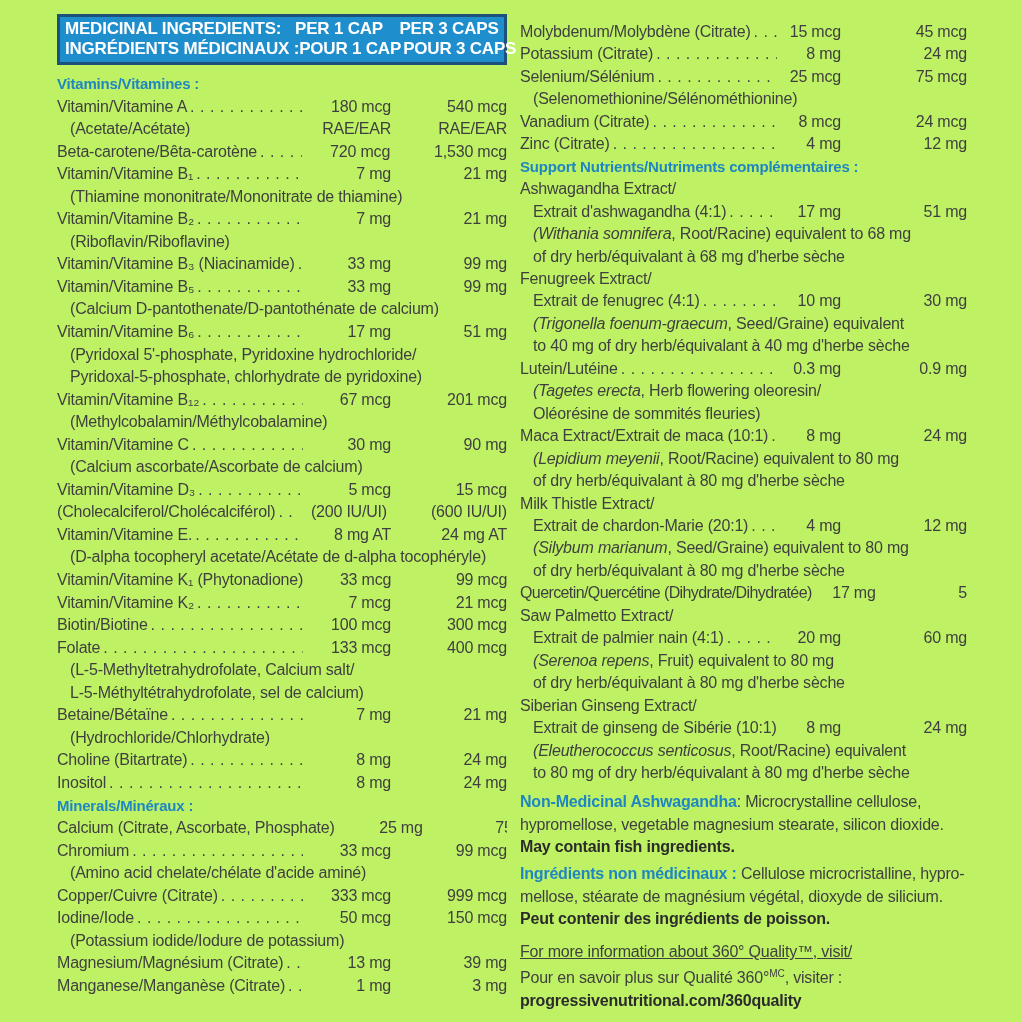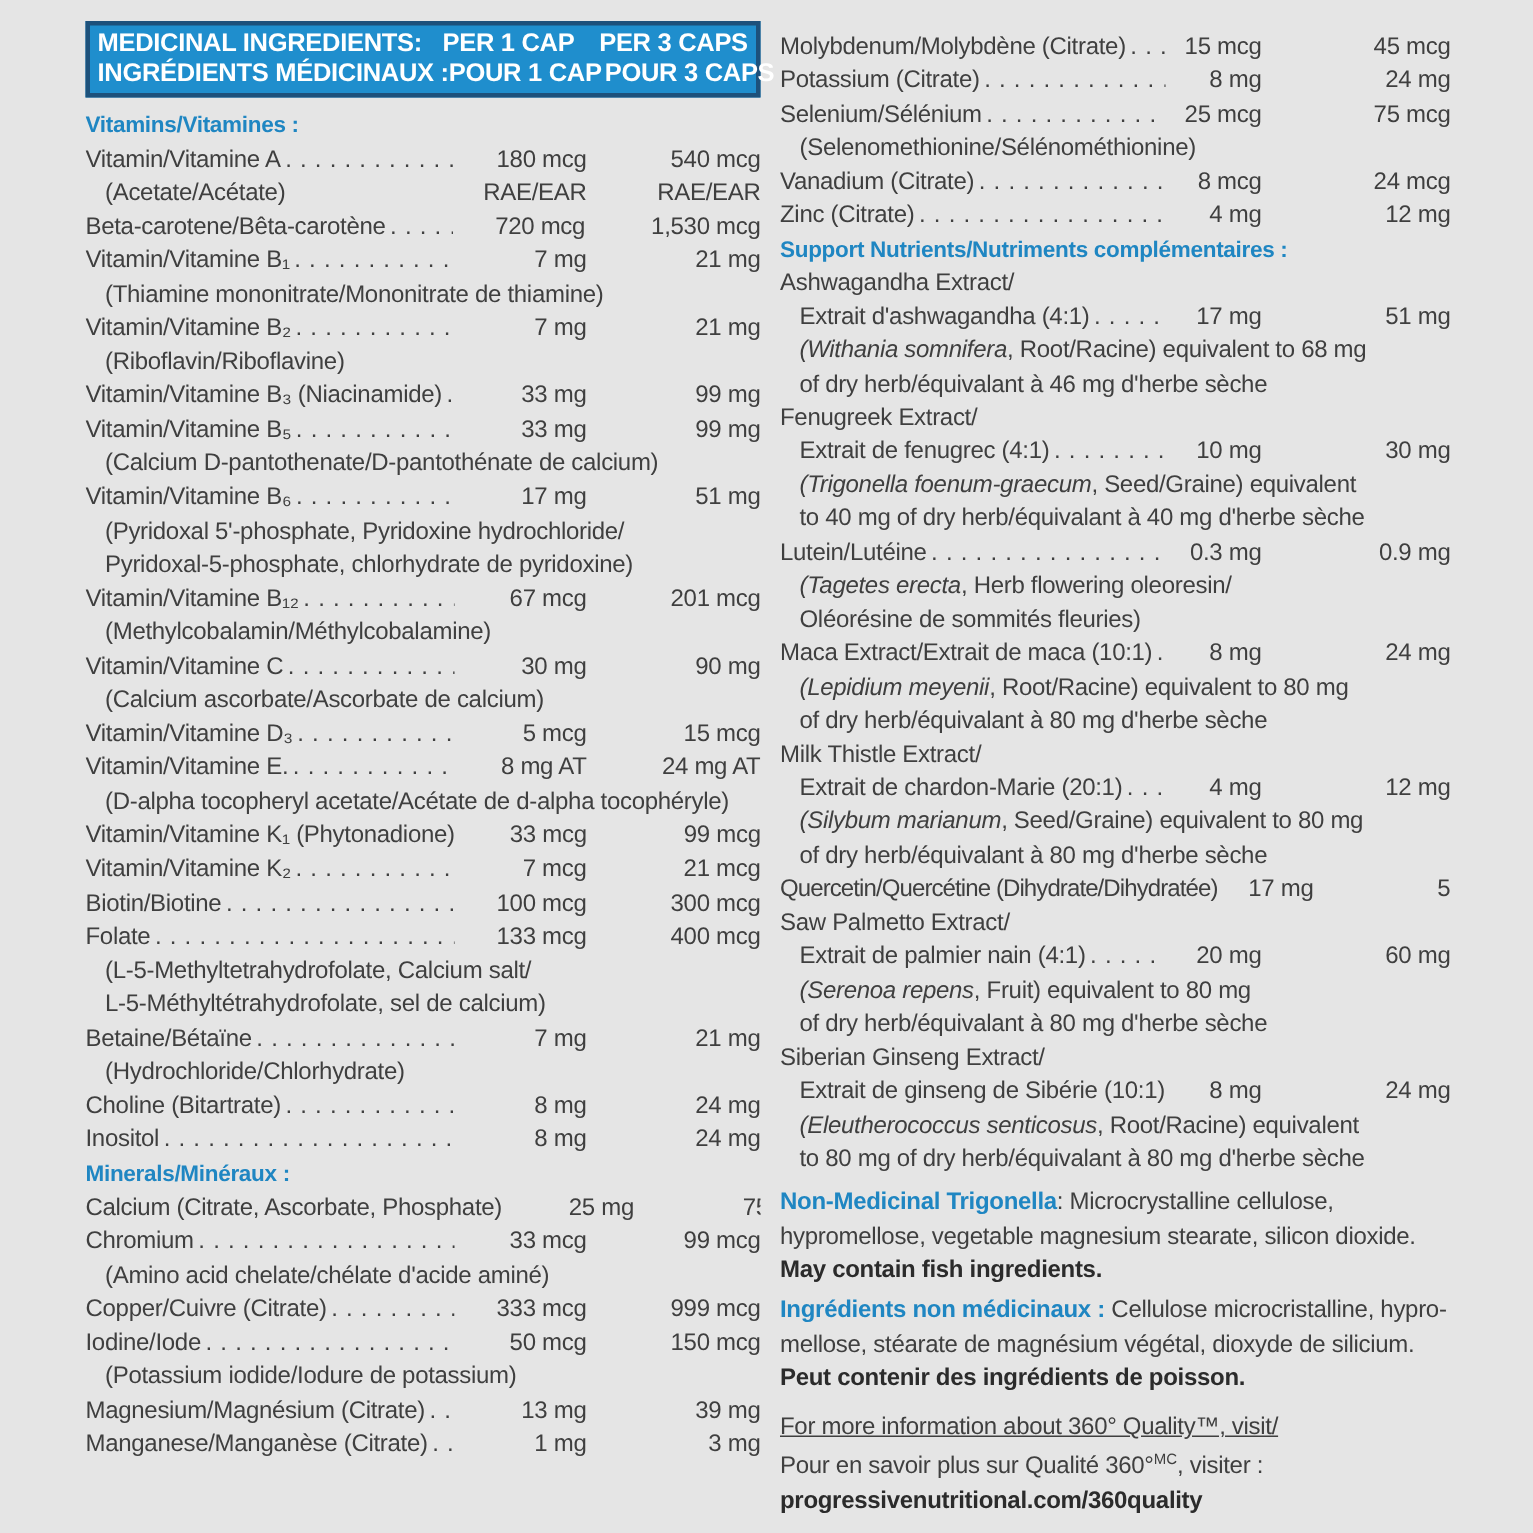--- a/index.html
+++ b/index.html
@@ -1,21 +1,21 @@
 <!DOCTYPE html>
 <html style="--header-bg: #1f8ecd; --header-border: #1d517b; --blue: #1f86c2; --text: #3f3f3f;"><head>
 <meta charset="utf-8">
 <style>
   html,body{margin:0;padding:0;}
   body{
     width:1022px;height:1022px;background:#ffffff;
     font-family:"Liberation Sans", sans-serif;
     color:var(--text,#3f3f3f);
   }
-  .page{position:relative;width:1022px;height:1022px;overflow:hidden;background:#e5e5e5;}
+  .page{position:relative;width:1022px;height:1022px;overflow:hidden;background:#bef264;}
   .col{position:absolute;top:0;}
   .col-left{left:57px;top:14px;width:450px;}
   .col-right{left:520px;top:21px;width:447px;}
 
   
   .header-bar{
     background:var(--header-bg,#1f8ecd);
     border:3px solid var(--header-border,#1d517b);
     padding:2px 5px 3px 5px;margin-bottom:8px;
   }
@@ -155,20 +155,26 @@
         <div class="row sub">
           <span class="lbl">(Calcium ascorbate/Ascorbate de calcium)</span>
         </div>
         <div class="row">
           <span class="lbl">Vitamin/Vitamine D₃</span>
           <span class="leader"></span>
           <span class="v1">5 mcg</span>
           <span class="v3">15 mcg</span>
         </div>
         <div class="row">
+          <span class="lbl">(Cholecalciferol/Cholécalciférol)</span>
+          <span class="leader"></span>
+          <span class="v1">(200 IU/UI)</span>
+          <span class="v3">(600 IU/UI)</span>
+        </div>
+        <div class="row">
           <span class="lbl">Vitamin/Vitamine E.</span>
           <span class="leader"></span>
           <span class="v1">8 mg AT</span>
           <span class="v3">24 mg AT</span>
         </div>
         <div class="row sub">
           <span class="lbl">(D-alpha tocopheryl acetate/Acétate de d-alpha tocophéryle)</span>
         </div>
         <div class="row">
           <span class="lbl">Vitamin/Vitamine K₁ (Phytonadione)</span>
@@ -309,21 +315,21 @@
         <div class="row indent">
           <span class="lbl">Extrait d'ashwagandha (4:1)</span>
           <span class="leader"></span>
           <span class="v1">17 mg</span>
           <span class="v3">51 mg</span>
         </div>
         <div class="row sub">
           <span class="lbl"><span class="it">(Withania somnifera</span><span>, Root/Racine) equivalent to 68 mg</span></span>
         </div>
         <div class="row sub">
-          <span class="lbl">of dry herb/équivalant à 46 mg d'herbe sèche</span>
+          <span class="lbl">of dry herb/équivalant à 68 mg d'herbe sèche</span>
         </div>
         <div class="row">
           <span class="lbl">Fenugreek Extract/</span>
         </div>
         <div class="row indent">
           <span class="lbl">Extrait de fenugrec (4:1)</span>
           <span class="leader"></span>
           <span class="v1">10 mg</span>
           <span class="v3">30 mg</span>
         </div>
@@ -403,21 +409,21 @@
           <span class="v3">24 mg</span>
         </div>
         <div class="row sub">
           <span class="lbl"><span class="it">(Eleutherococcus senticosus</span><span>, Root/Racine) equivalent</span></span>
         </div>
         <div class="row sub">
           <span class="lbl">to 80 mg of dry herb/équivalant à 80 mg d'herbe sèche</span>
         </div>
       </div>
     <div id="notes" class="notes">
-        <div class="para"><span class="blue ">Non-Medicinal Trigonella</span><span class="">: Microcrystalline cellulose,</span></div>
+        <div class="para"><span class="blue ">Non-Medicinal Ashwagandha</span><span class="">: Microcrystalline cellulose,</span></div>
         <div class="para"><span class="">hypromellose, vegetable magnesium stearate, silicon dioxide.</span></div>
         <div class="para"><span class="b ">May contain fish ingredients.</span></div>
         <div class="para gap1"><span class="blue ">Ingrédients non médicinaux :</span><span class=""> Cellulose microcristalline, hypro-</span></div>
         <div class="para"><span class="">mellose, stéarate de magnésium végétal, dioxyde de silicium.</span></div>
         <div class="para"><span class="b ">Peut contenir des ingrédients de poisson.</span></div>
         <div class="para gap2"><span class="">For more information about 360° Quality™, visit/</span></div>
         <div class="para"><span class="">Pour en savoir plus sur Qualité 360°</span><span class="sup">MC</span><span class="">, visiter :</span></div>
         <div class="para"><span class="b ">progressivenutritional.com/360quality</span></div>
       </div>
   </div>

